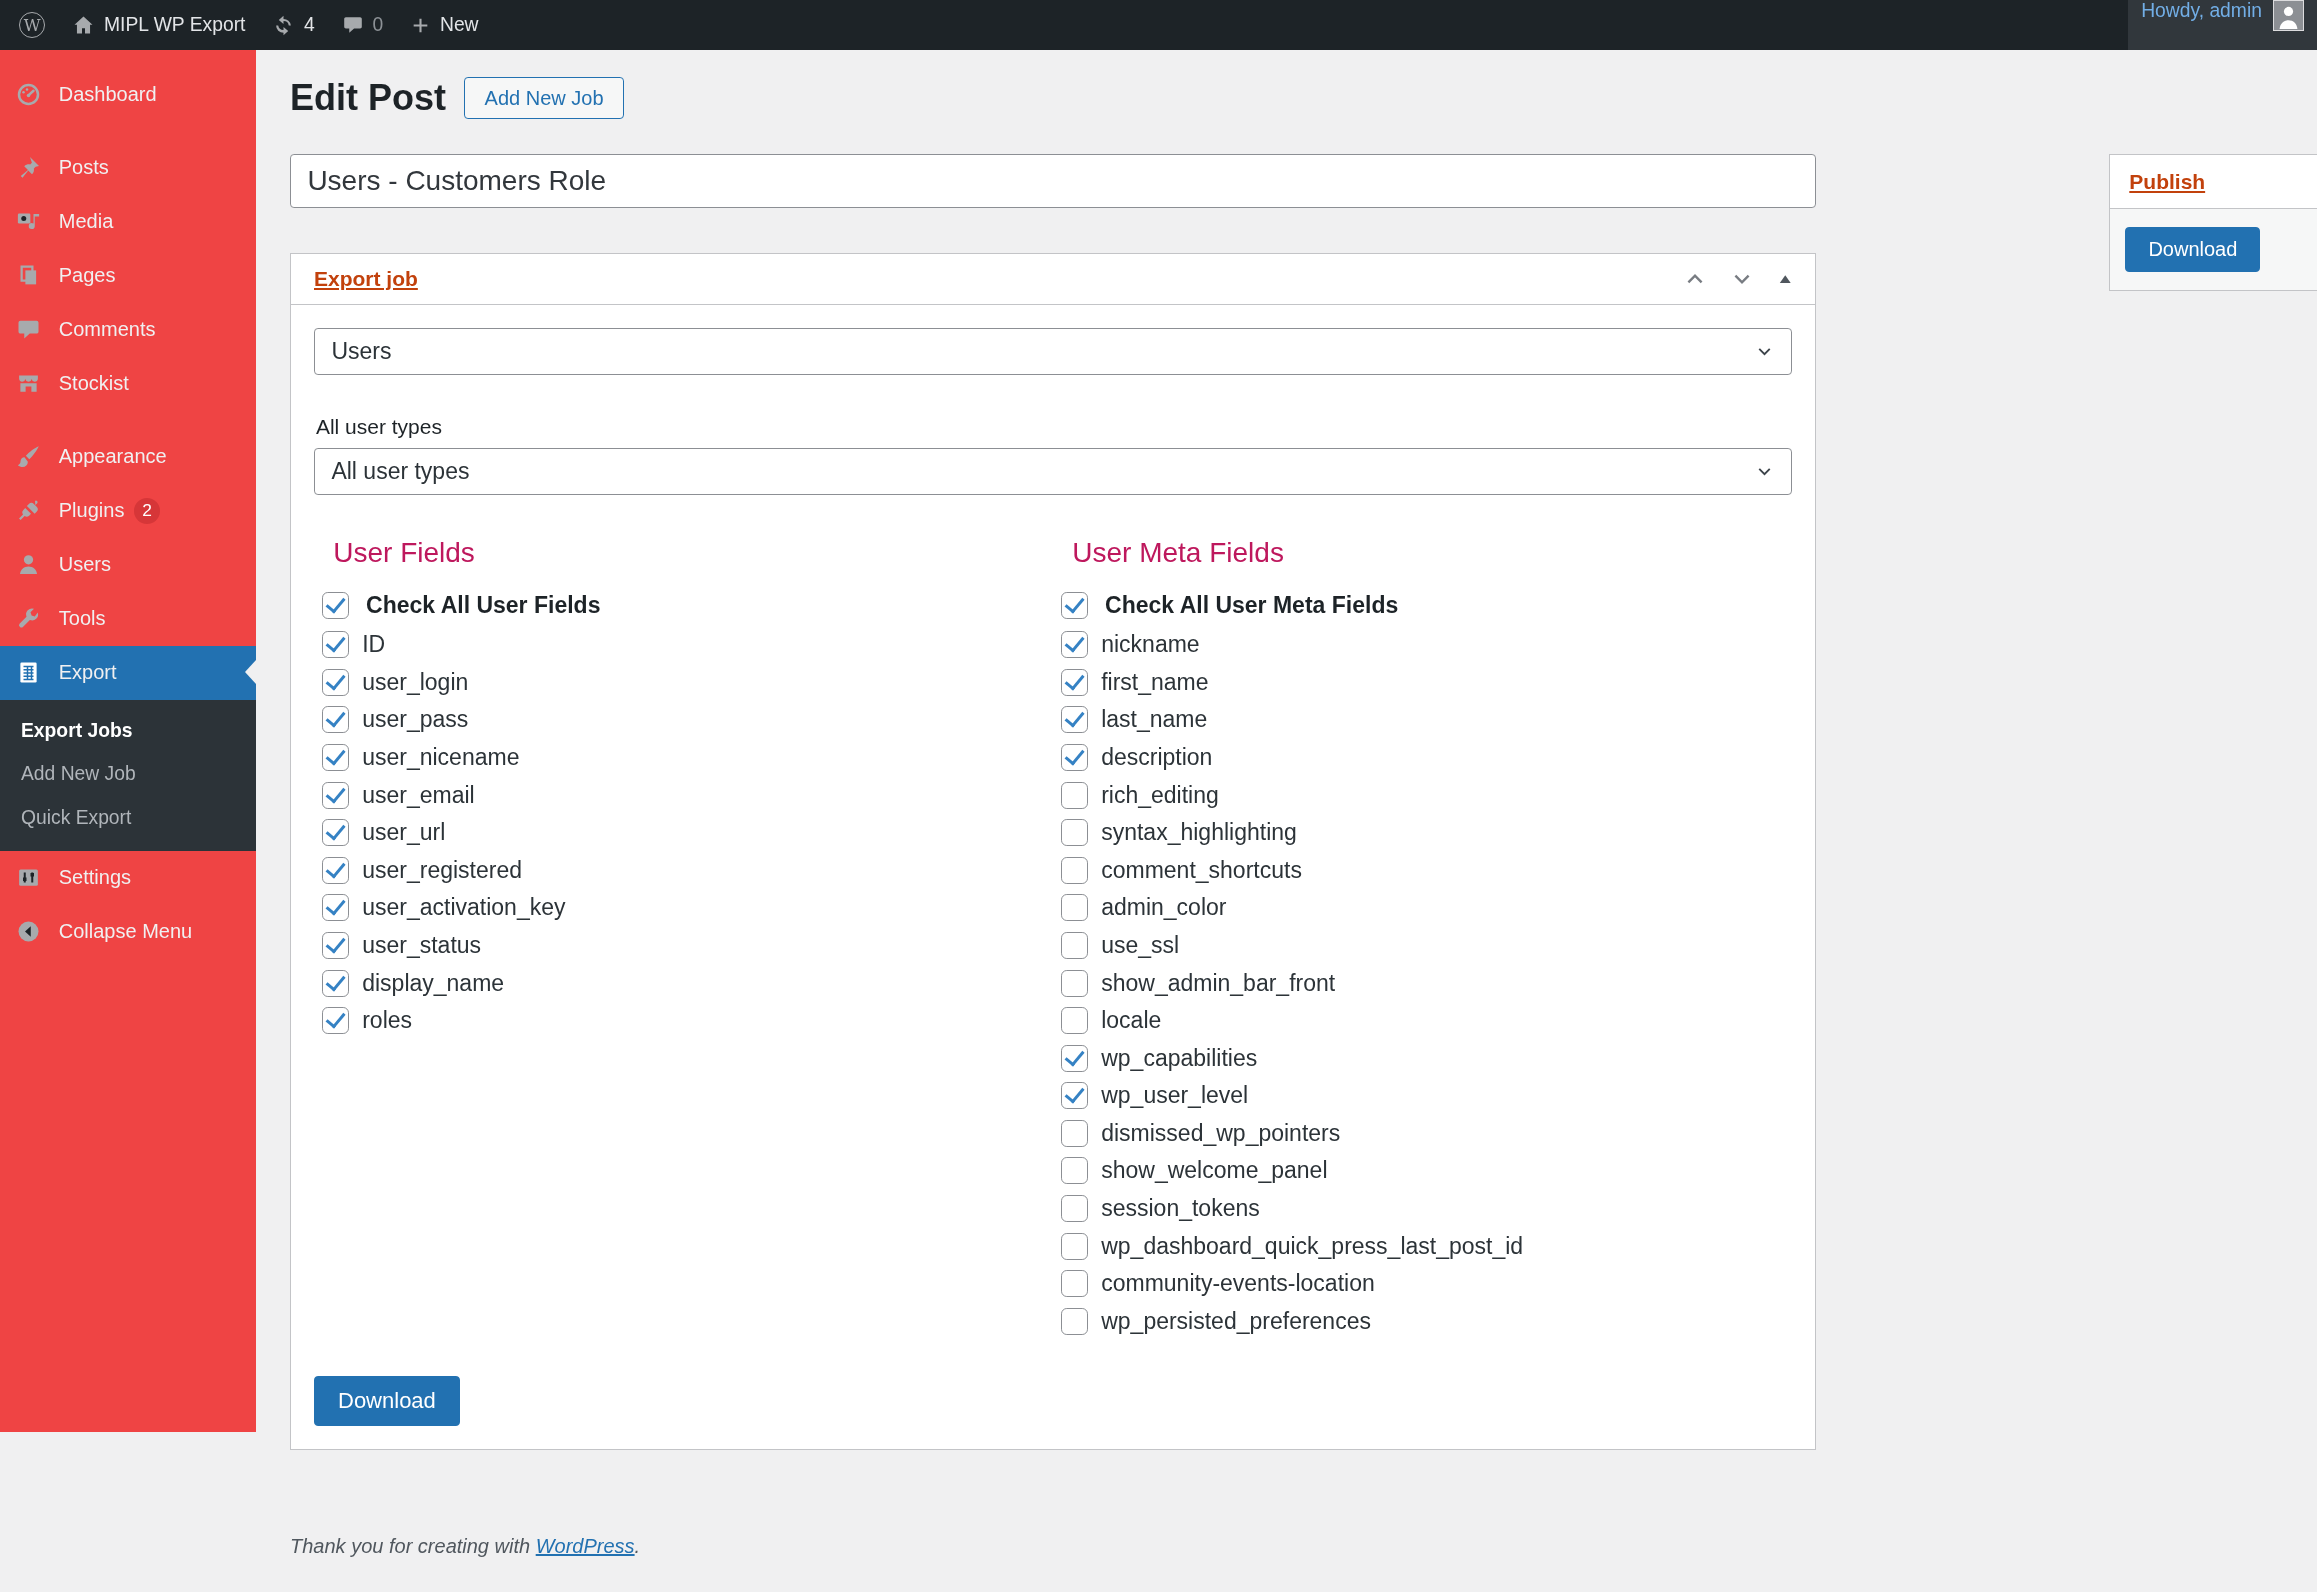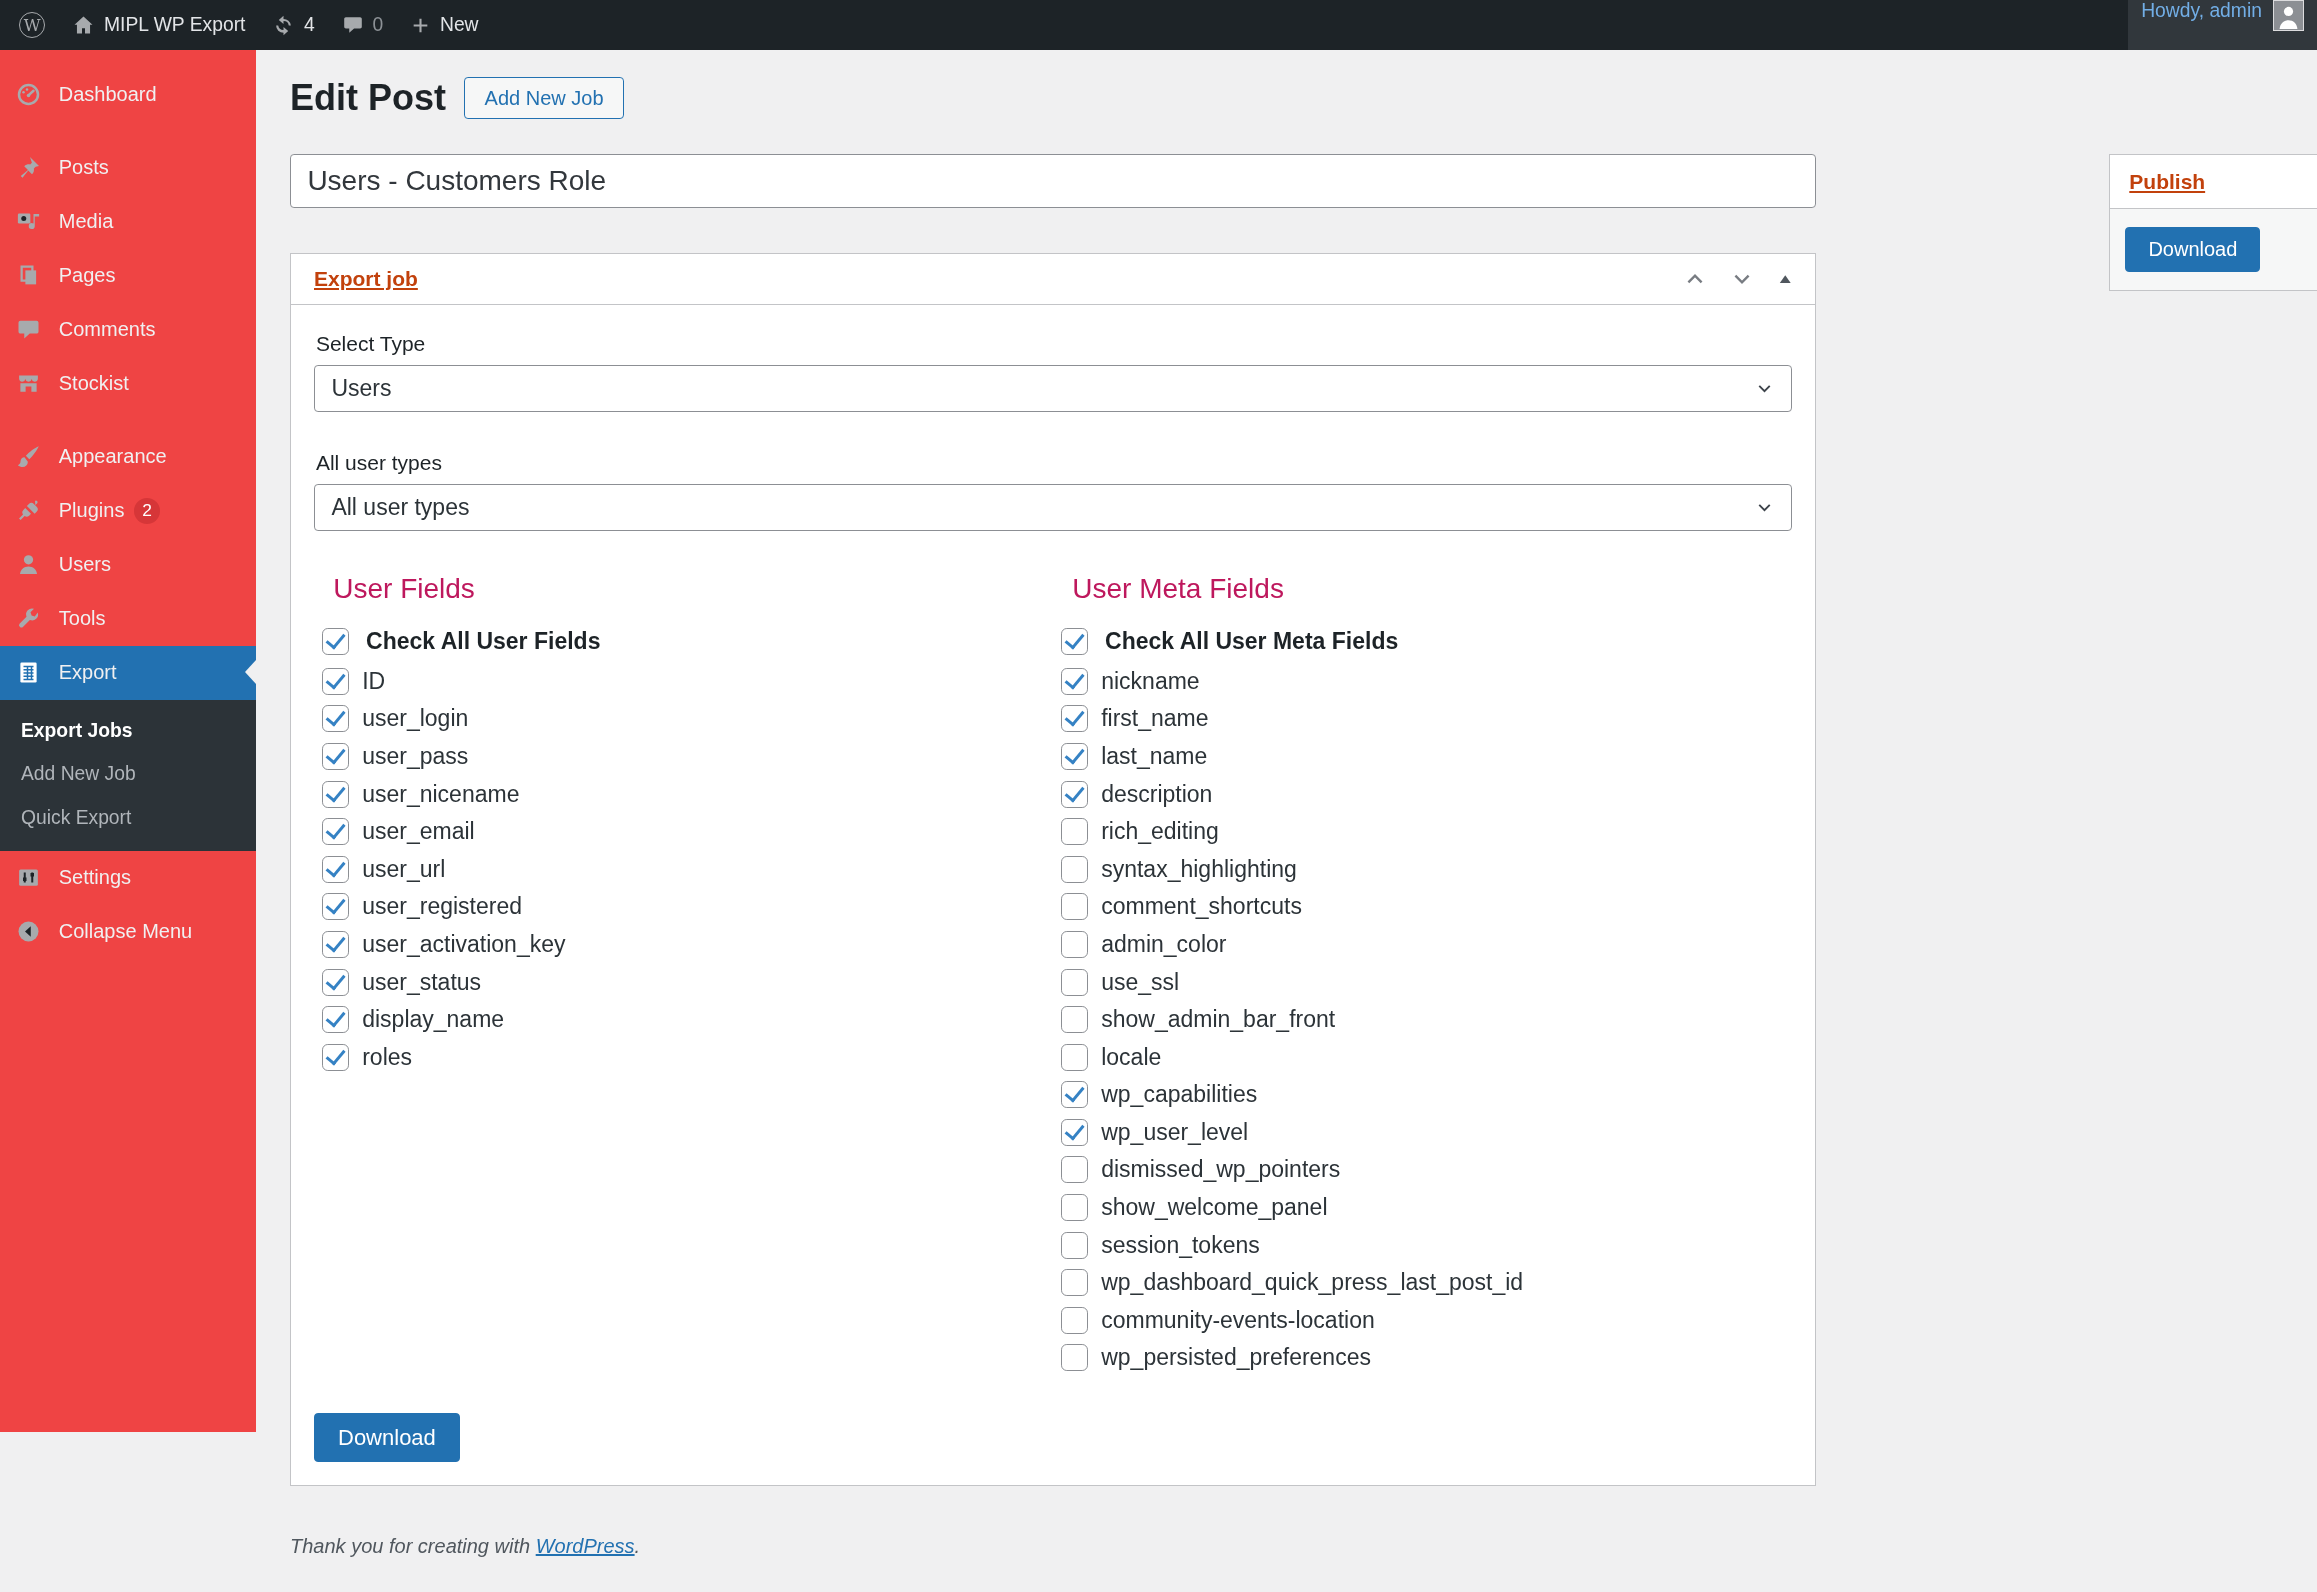--- a/index.html
+++ b/index.html
@@ -330,21 +330,20 @@
             </svg>
         </button>
         <button class="handle-btn toggle-btn">
           <svg viewBox="0 0 20 20" width="14.5" height="14.5">
               <path fill="currentColor" d="M10 4.5 17.5 15h-15z"></path>
             </svg>
         </button>
       </span>
     </div>
     <div class="postbox-body">
-      <div class="field-label">Select Type</div>
       <div class="select">
         <span>Users</span>
         <svg viewBox="0 0 20 20" width="21" height="21">
             <path fill="none" stroke="#3c434a" stroke-width="1.8" d="m5 7.5 5 5 5-5"></path>
           </svg>
       </div>
       <div class="select-spacer"></div>
       <div class="field-label">All user types</div>
       <div class="select">
         <span>All user types</span>

